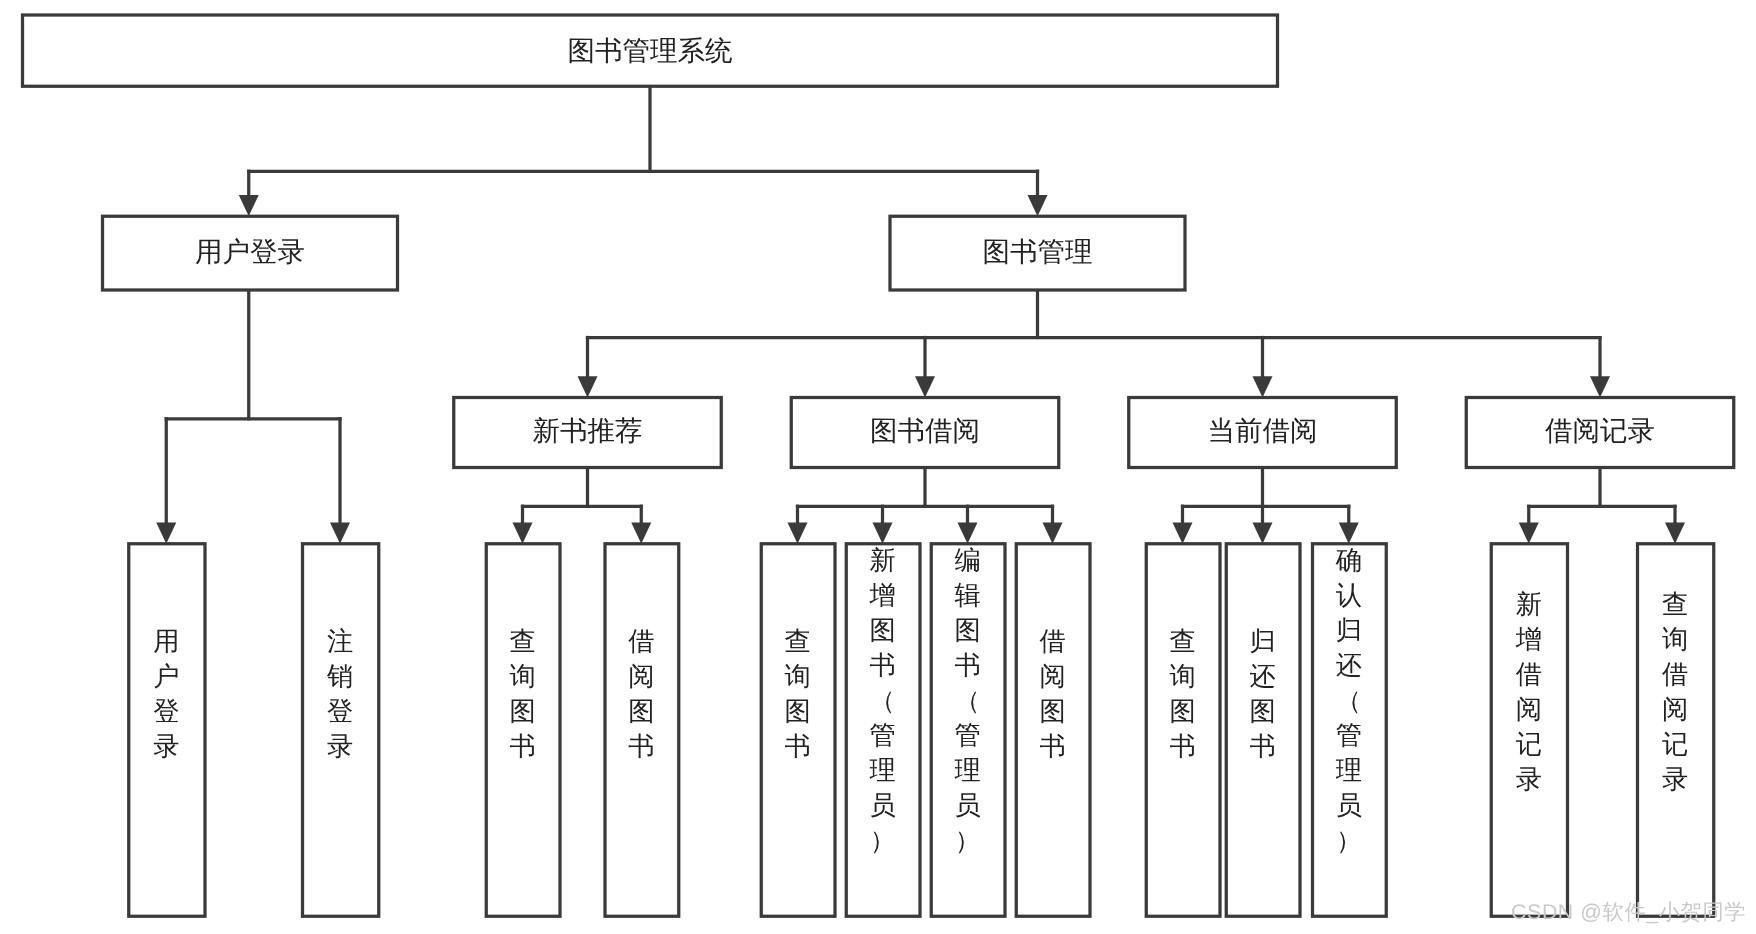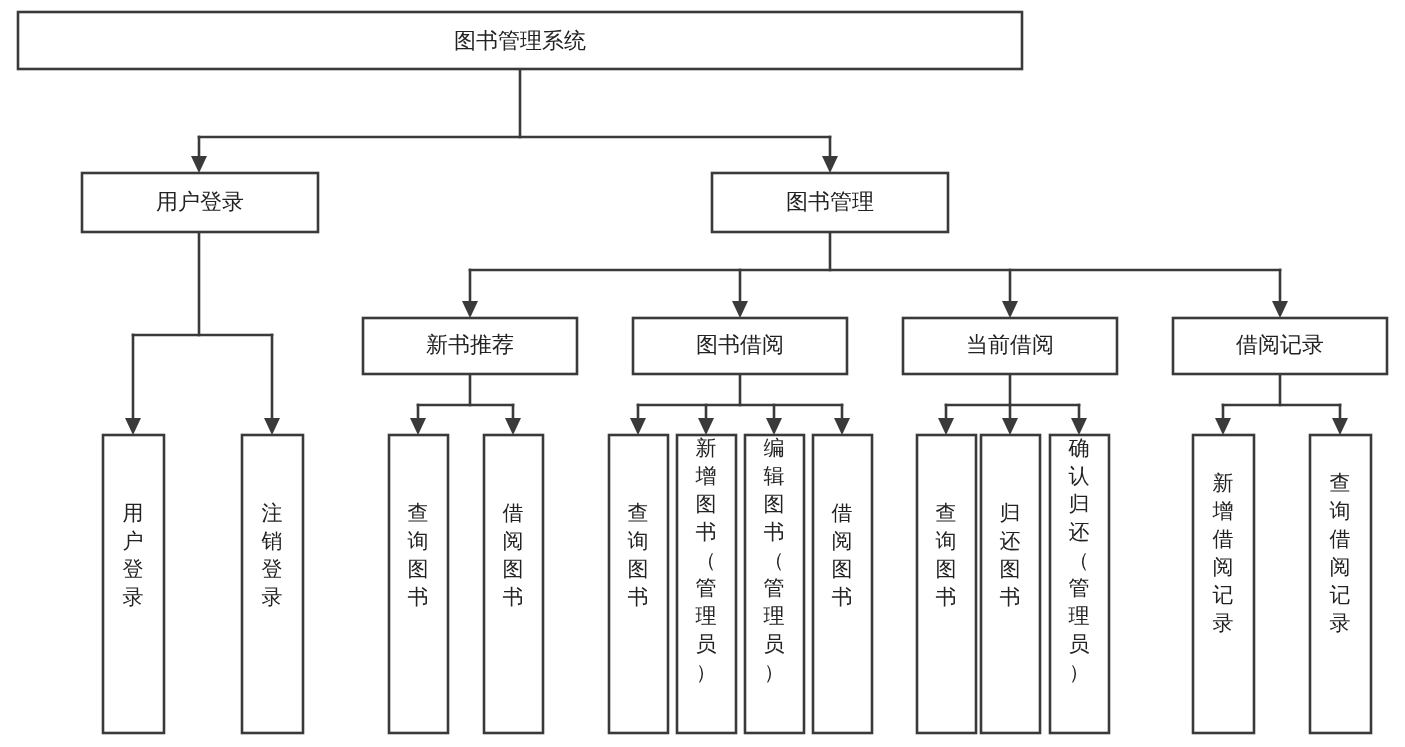--- a/index.html
+++ b/index.html
@@ -216,13 +216,14 @@
       <rect class="node-box" x="1193" y="435" width="61" height="298"></rect>
       <text class="node-label-v vtext" x="1223" y="490"><tspan x="1223" dy="0">新</tspan><tspan x="1223" dy="28">增</tspan><tspan x="1223" dy="28">借</tspan><tspan x="1223" dy="28">阅</tspan><tspan x="1223" dy="28">记</tspan><tspan x="1223" dy="28">录</tspan></text>
     </g>
     <g>
       <rect class="node-box" x="1310" y="435" width="61" height="298"></rect>
       <text class="node-label-v vtext" x="1340" y="490"><tspan x="1340" dy="0">查</tspan><tspan x="1340" dy="28">询</tspan><tspan x="1340" dy="28">借</tspan><tspan x="1340" dy="28">阅</tspan><tspan x="1340" dy="28">记</tspan><tspan x="1340" dy="28">录</tspan></text>
     </g>
 
   </svg>
 
+  <div class="watermark">CSDN @软件_小贺同学</div>
 </div>
 
 </body></html>

